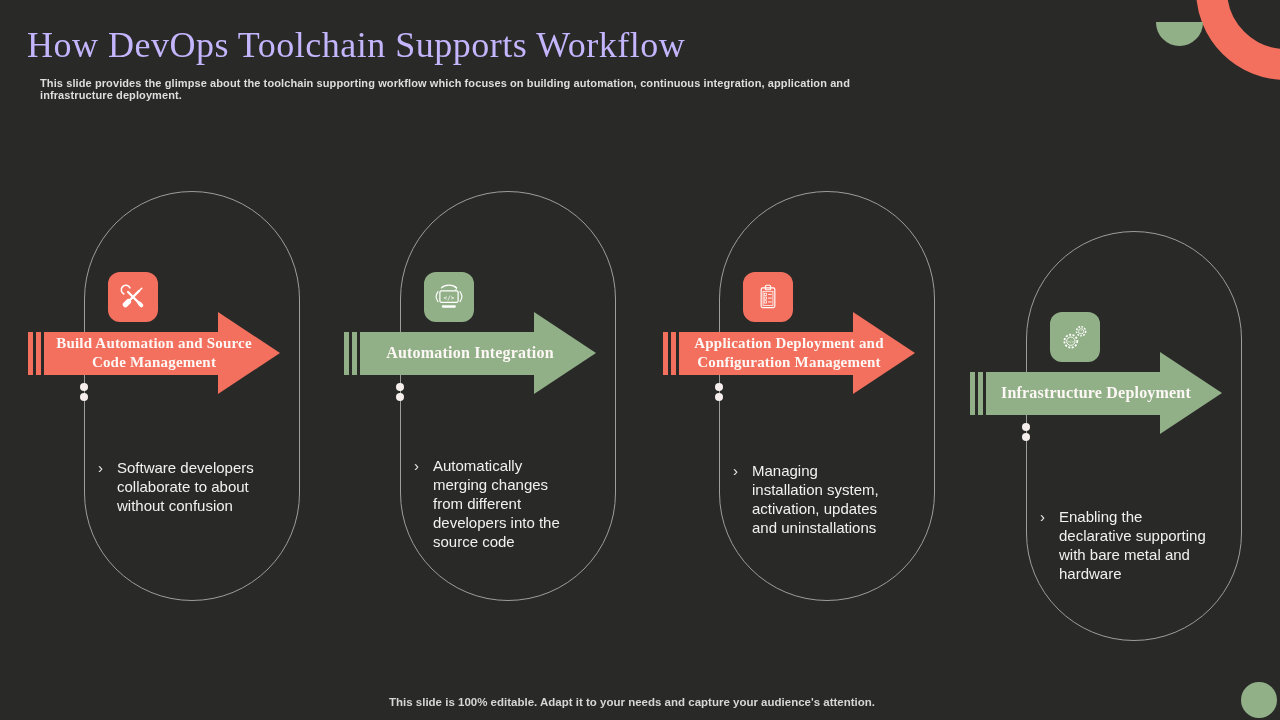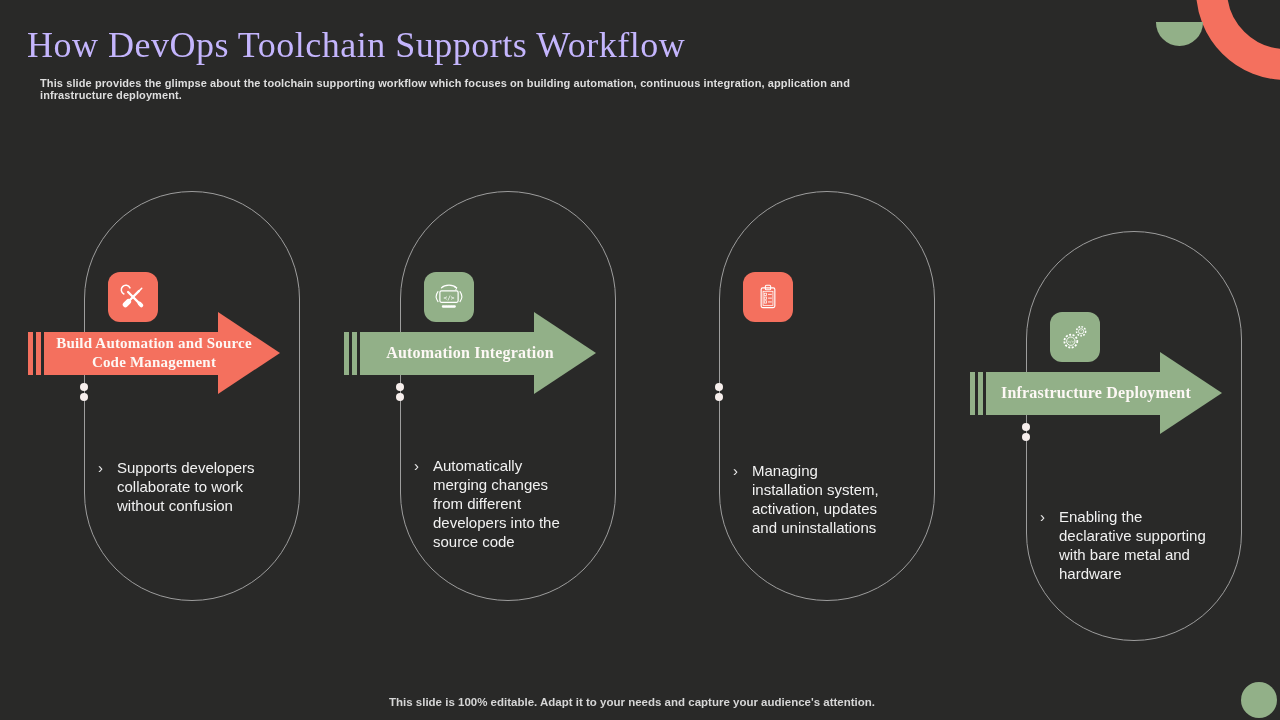--- a/index.html
+++ b/index.html
@@ -121,21 +121,21 @@
       <div class="bar1"></div>
       <div class="bar2"></div>
       <div class="body"></div>
       <div class="head"></div>
       <div class="arrow-label">Build Automation and Source Code Management</div>
     </div>
     <div class="dot d1"></div>
     <div class="dot d2"></div>
     <div class="bullet">
       <span class="marker">›</span>
-      <span class="text">Supports developers collaborate to work without confusion</span>
+      <span class="text">Software developers collaborate to about without confusion</span>
     </div>
   </div>
 
   <div class="column col2 one-line">
     <div class="capsule"></div>
     <div class="icon-badge accent-green">
       <span>
         <svg width="38" height="38" viewBox="0 0 50 50" fill="none" stroke="#ffffff" stroke-linecap="round">
           <rect x="13" y="17" width="24" height="15" rx="2" stroke-width="1.6"></rect>
           <text x="25" y="28.5" text-anchor="middle" font-family="DejaVu Sans Mono, monospace" font-size="8" fill="#ffffff" stroke="none">&lt;/&gt;</text>
@@ -172,20 +172,27 @@
           <rect x="21.5" y="9.5" width="7" height="6" rx="1.5" stroke-width="1.4"></rect>
           <rect x="20" y="20" width="3" height="3" stroke-width="1"></rect>
           <line x1="25" y1="21.5" x2="30" y2="21.5" stroke-width="1.2"></line>
           <rect x="20" y="25" width="3" height="3" stroke-width="1"></rect>
           <line x1="25" y1="26.5" x2="30" y2="26.5" stroke-width="1.2"></line>
           <rect x="20" y="30" width="3" height="3" stroke-width="1"></rect>
           <line x1="25" y1="31.5" x2="30" y2="31.5" stroke-width="1.2"></line>
         </svg>
       </span>
     </div>
+    <div class="arrow fill-salmon">
+      <div class="bar1"></div>
+      <div class="bar2"></div>
+      <div class="body"></div>
+      <div class="head"></div>
+      <div class="arrow-label">Application Deployment and Configuration Management</div>
+    </div>
     <div class="dot d1"></div>
     <div class="dot d2"></div>
     <div class="bullet">
       <span class="marker">›</span>
       <span class="text">Managing installation system, activation, updates and uninstallations</span>
     </div>
   </div>
 
   <div class="column col4 one-line">
     <div class="capsule"></div>

